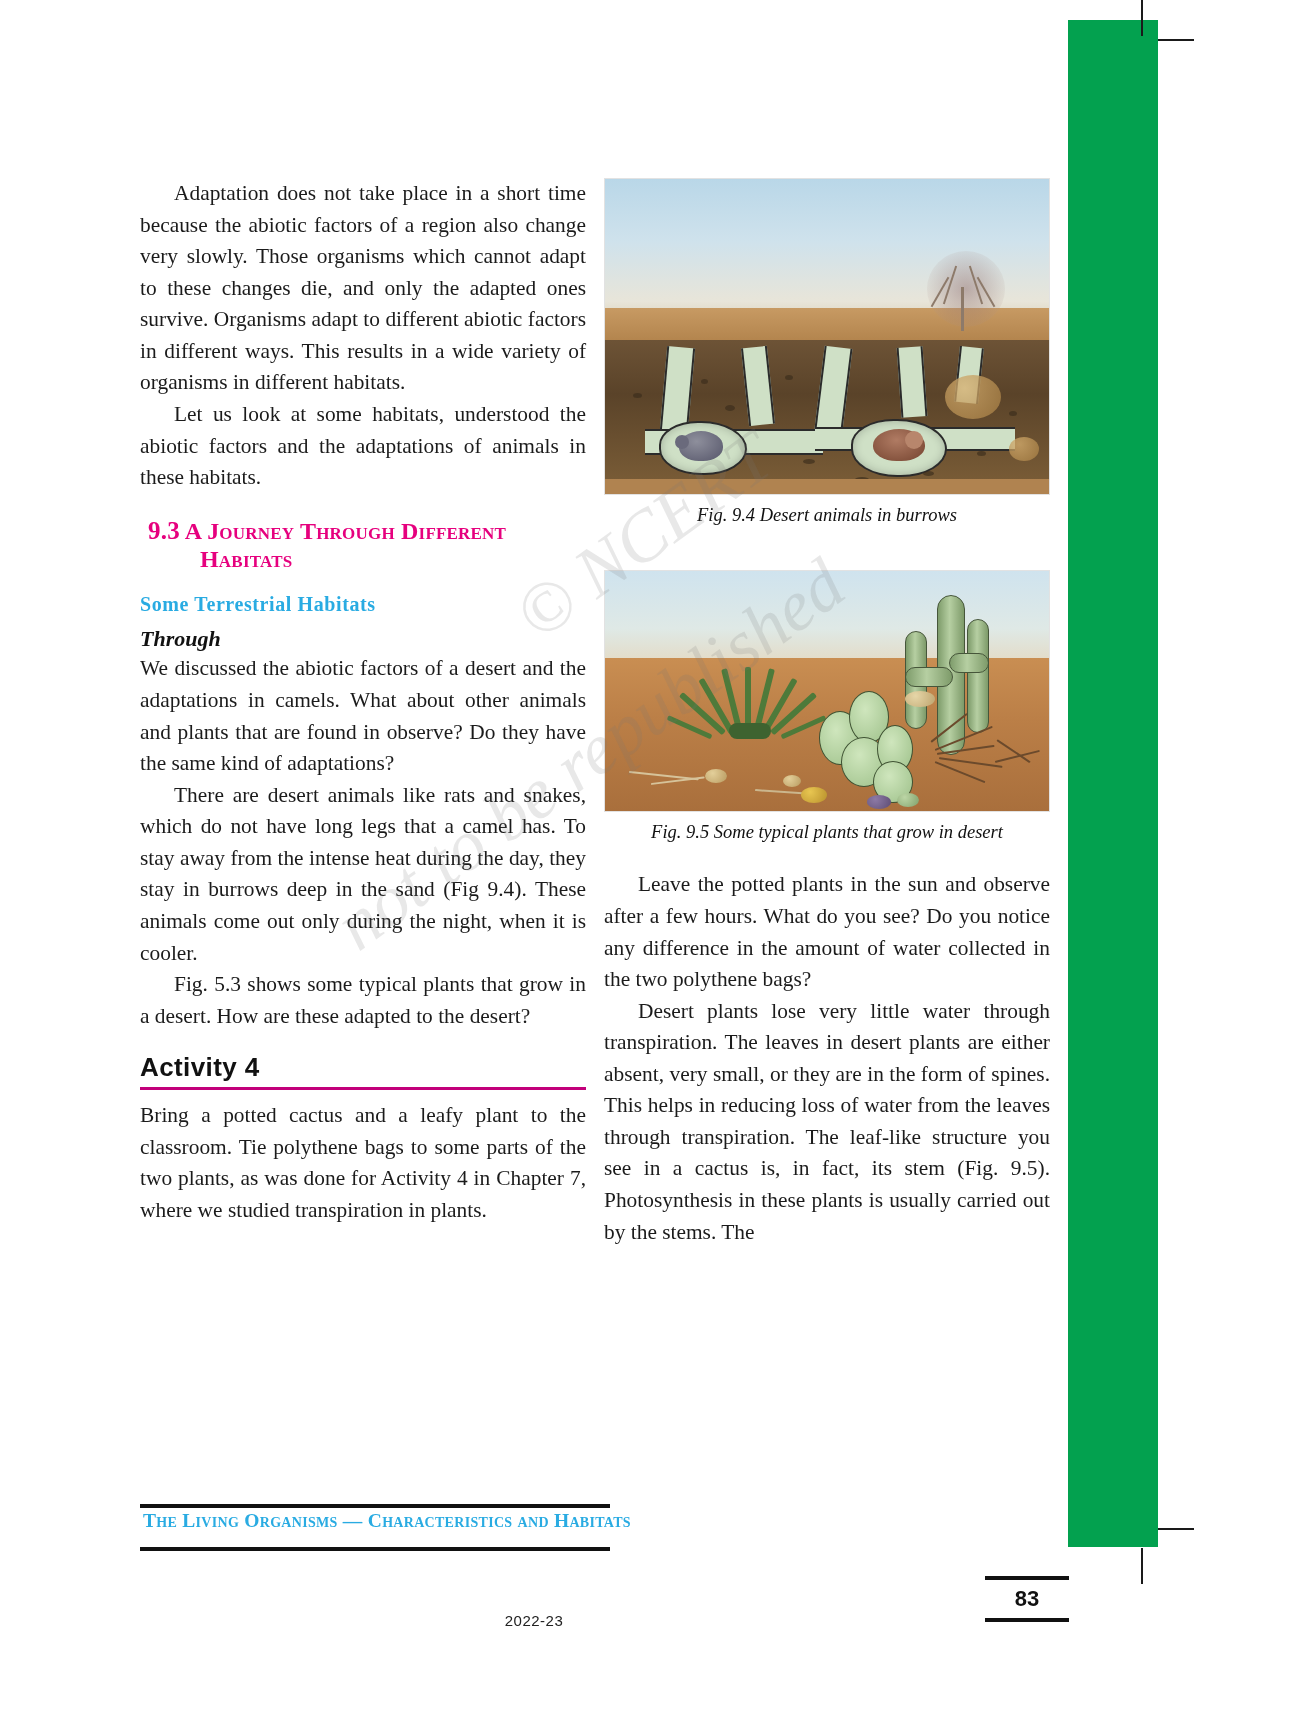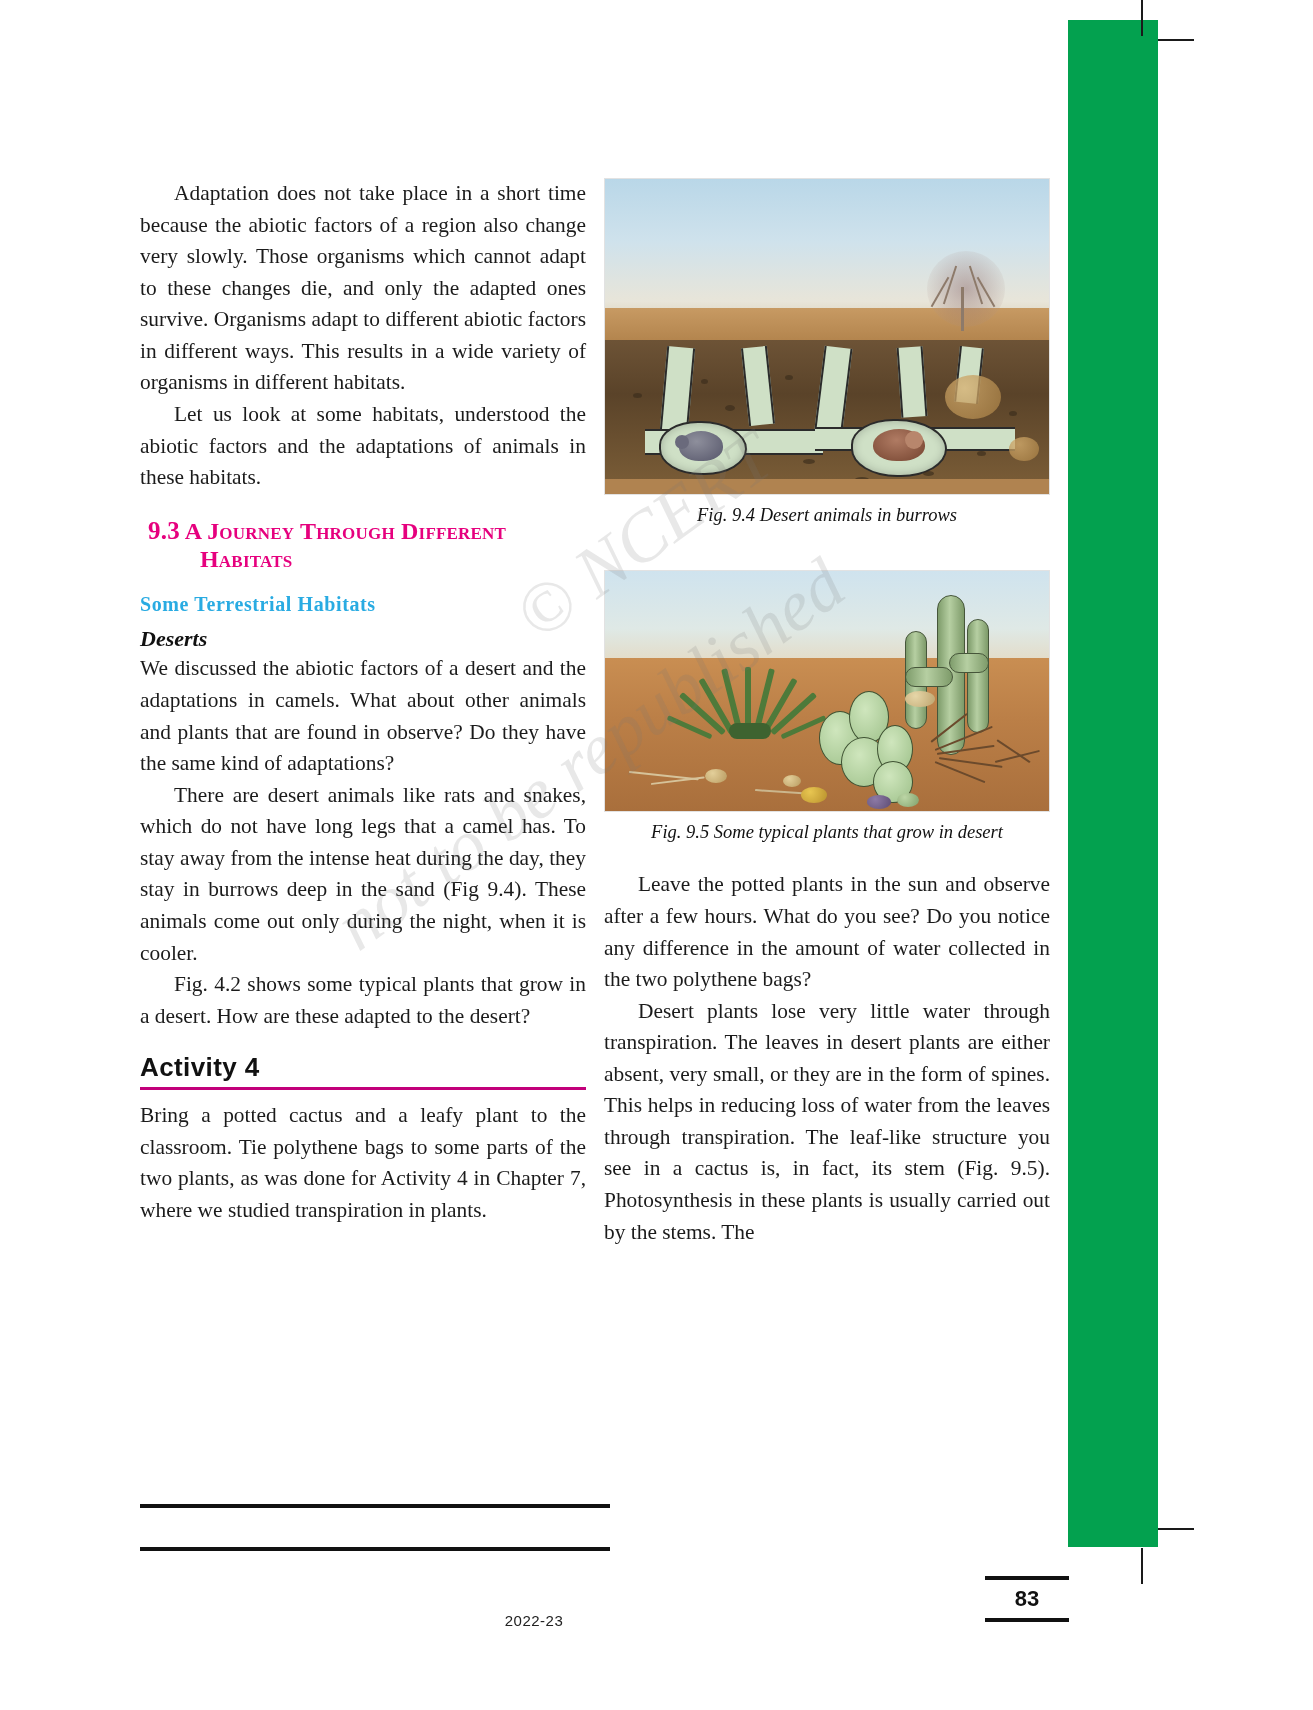--- a/index.html
+++ b/index.html
@@ -331,27 +331,27 @@
         <p class="body indent">Let us look at some habitats, understood the abiotic factors and the adaptations of animals in these habitats.</p>
 
         <div class="h-section">
           <span class="num">9.3</span>
           <span>A Journey Through Different</span>
           <span class="cont">Habitats</span>
         </div>
 
         <div class="h-sub">Some Terrestrial Habitats</div>
 
-        <div class="h-italic">Deserts</div>
+        <div class="h-italic">Through</div>
 
         <p class="body">We discussed the abiotic factors of a desert and the adaptations in camels. What about other animals and plants that are found in observe? Do they have the same kind of adaptations?</p>
 
         <p class="body indent">There are desert animals like rats and snakes, which do not have long legs that a camel has. To stay away from the intense heat during the day, they stay in burrows deep in the sand (Fig 9.4). These animals come out only during the night, when it is cooler.</p>
 
-        <p class="body indent">Fig. 4.2 shows some typical plants that grow in a desert. How are these adapted to the desert?</p>
+        <p class="body indent">Fig. 5.3 shows some typical plants that grow in a desert. How are these adapted to the desert?</p>
 
         <div class="h-activity">Activity 4</div>
         <div class="activity-rule"></div>
 
         <p class="body">Bring a potted cactus and a leafy plant to the classroom. Tie polythene bags to some parts of the two plants, as was done for Activity 4 in Chapter 7, where we studied transpiration in plants.</p>
       </div>
 
       <div class="col-right">
 
         <figure class="figure">
@@ -467,20 +467,21 @@
 
     </div>
   </div>
 
   <div class="watermark">
     <div class="wm-text wm1">© NCERT</div>
     <div class="wm-text wm2">not to be republished</div>
   </div>
 
   <div class="footer-rule-top"></div>
+  <div class="footer-title">The Living Organisms — Characteristics and Habitats</div>
   <div class="footer-rule-bot"></div>
 
   <div class="pagenum-box">
     <div class="pagenum-rule"></div>
     <div class="pagenum">83</div>
     <div class="pagenum-rule"></div>
   </div>
 
   <div class="year-stamp">2022-23</div>
 

